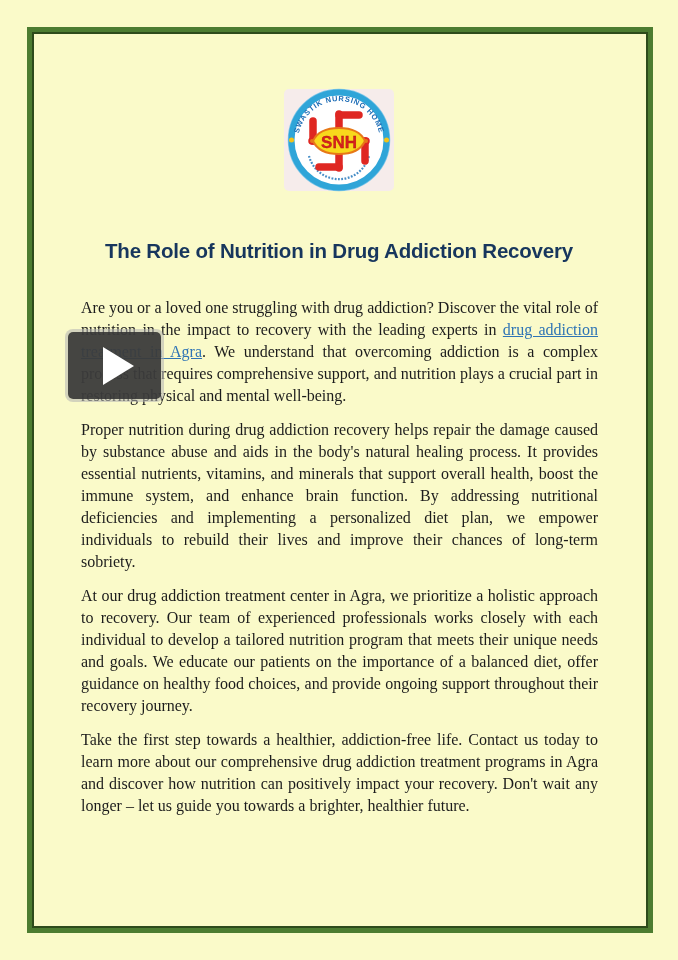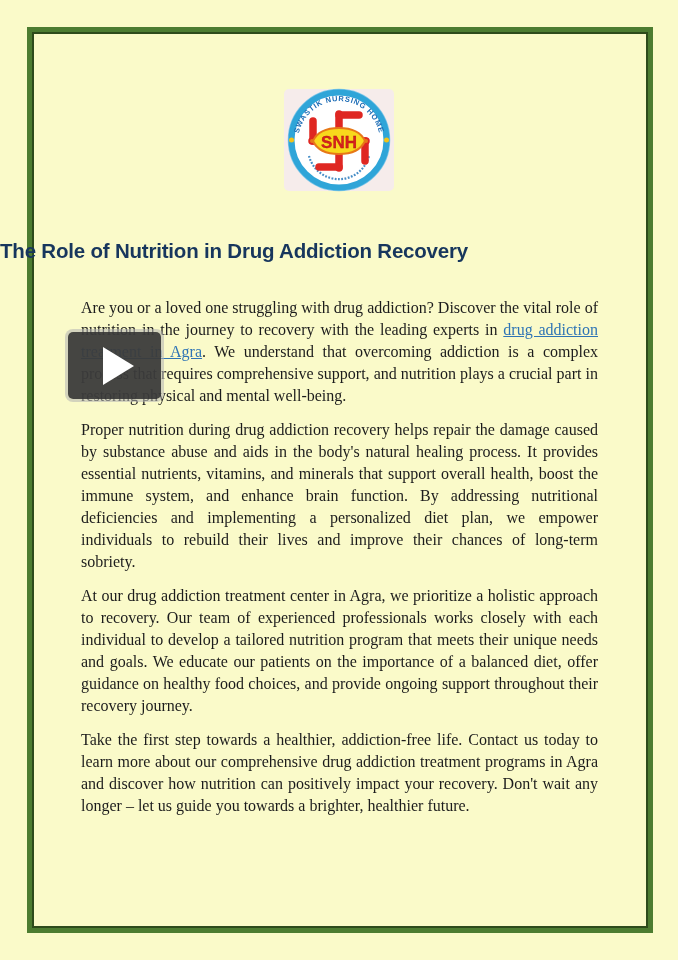--- a/index.html
+++ b/index.html
@@ -12,20 +12,21 @@
     position:absolute;left:27px;top:27px;width:626px;height:906px;
     box-sizing:border-box;
     border:5px solid #4C7C31;
     box-shadow:inset 0 0 0 2px #2D4B1B;
   }
   .logo-wrap{
     position:absolute;left:283px;top:88px;width:112px;height:104px;
   }
   .page-title{
     position:absolute;left:0;top:239px;width:678px;
+    text-align:center;
     font-family:"Liberation Sans", sans-serif;
     font-size:20.5px;font-weight:bold;letter-spacing:-0.2px;
     color:#17365D;margin:0;
   }
   .article{
     position:absolute;left:81px;top:297px;width:517px;
     font-size:16px;line-height:22px;color:#1C1C1C;
   }
   .article p{
     margin:0 0 12px 0;text-align:justify;
@@ -79,21 +80,21 @@
     <path d="M 30,53 Q 36,40 56,40 Q 76,40 82,53 Q 76,66 56,66 Q 36,66 30,53 Z" fill="#F8D81C" stroke="#E77817" stroke-width="2"></path>
     <circle cx="29" cy="53" r="2" fill="#E77817"></circle>
     <circle cx="83" cy="53" r="2" fill="#E77817"></circle>
     <text x="56" y="59.5" text-anchor="middle" font-size="17" font-weight="bold" font-family="Liberation Sans, sans-serif" fill="#D7201D" stroke="#A81510" stroke-width="0.3">SNH</text>
   </svg>
 </div>
 
 <h1 class="page-title">The Role of Nutrition in Drug Addiction Recovery</h1>
 
 <div class="article">
-  <p><span>Are you or a loved one struggling with drug addiction? Discover the vital role of nutrition in the journey to recovery with the leading experts in </span><a>drug addiction treatment in Agra</a><span>. We understand that overcoming addiction is a complex process that requires comprehensive support, and nutrition plays a crucial part in restoring physical and mental well-being.</span></p>
+  <p><span>Are you or a loved one struggling with drug addiction? Discover the vital role of nutrition in the impact to recovery with the leading experts in </span><a>drug addiction treatment in Agra</a><span>. We understand that overcoming addiction is a complex process that requires comprehensive support, and nutrition plays a crucial part in restoring physical and mental well-being.</span></p>
   <p>Proper nutrition during drug addiction recovery helps repair the damage caused by substance abuse and aids in the body's natural healing process. It provides essential nutrients, vitamins, and minerals that support overall health, boost the immune system, and enhance brain function. By addressing nutritional deficiencies and implementing a personalized diet plan, we empower individuals to rebuild their lives and improve their chances of long-term sobriety.</p>
   <p>At our drug addiction treatment center in Agra, we prioritize a holistic approach to recovery. Our team of experienced professionals works closely with each individual to develop a tailored nutrition program that meets their unique needs and goals. We educate our patients on the importance of a balanced diet, offer guidance on healthy food choices, and provide ongoing support throughout their recovery journey.</p>
   <p>Take the first step towards a healthier, addiction-free life. Contact us today to learn more about our comprehensive drug addiction treatment programs in Agra and discover how nutrition can positively impact your recovery. Don't wait any longer – let us guide you towards a brighter, healthier future.</p>
 </div>
 
 <div class="video-overlay">
   <div class="play-triangle"></div>
 </div>
 
 </body></html>

